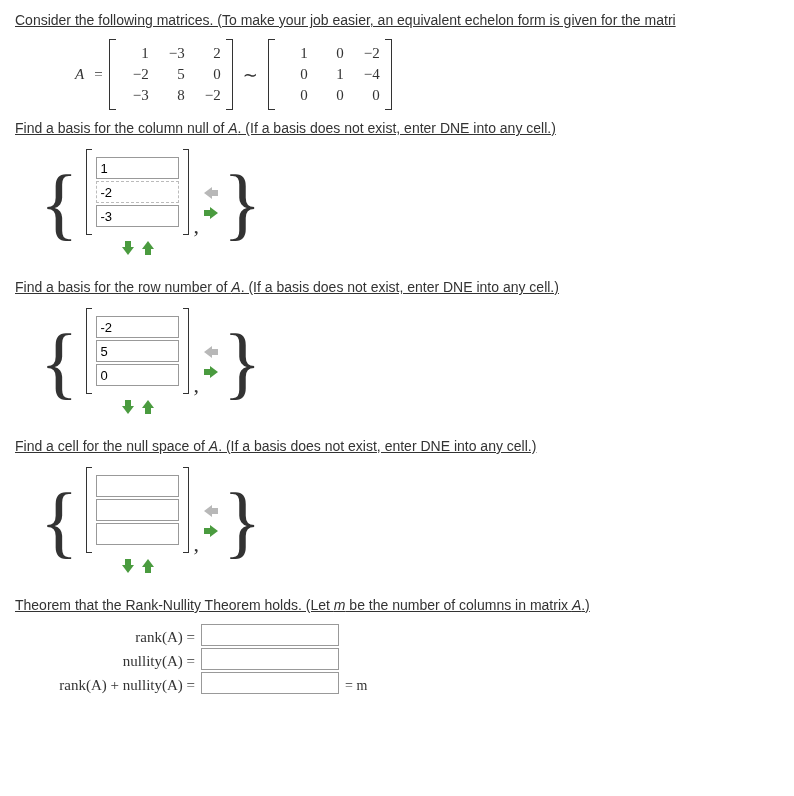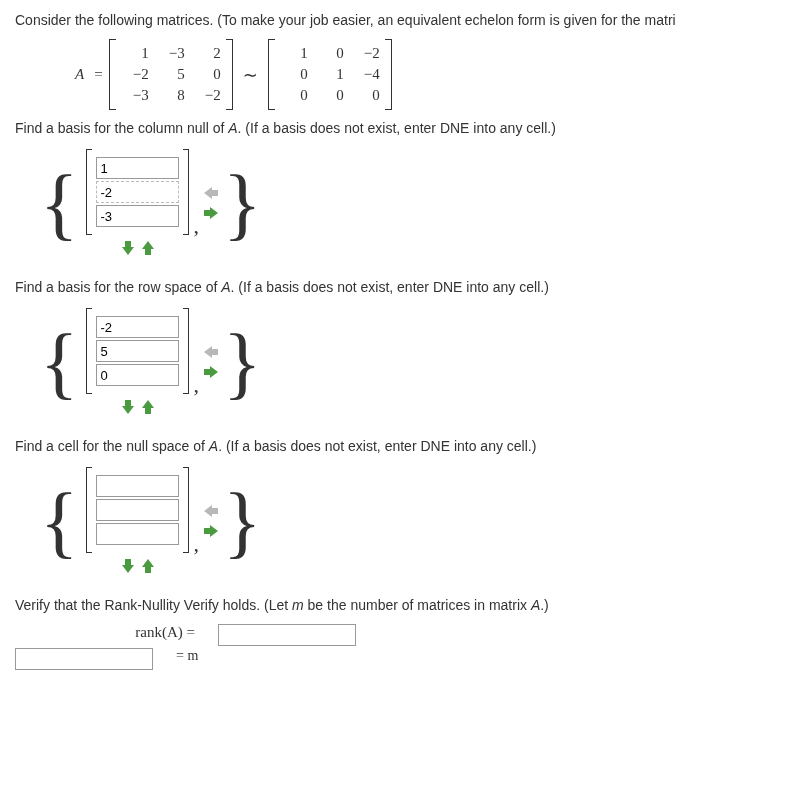--- a/index.html
+++ b/index.html
@@ -7,20 +7,21 @@
       font-size: 14px;
       color: #333;
       margin: 0;
       padding: 10px 15px;
       width: 794px;
       box-sizing: border-box;
     }
     .problem-text {
       margin: 0 0 8px 0;
       line-height: 1.5;
+      text-decoration: underline;
     }
     .italic {
       font-style: italic;
     }
     .matrix-display {
       display: flex;
       align-items: center;
       gap: 6px;
       margin: 8px 0 8px 60px;
       font-family: 'Times New Roman', serif;
@@ -155,23 +156,22 @@
       align-self: flex-end;
       margin-bottom: 18px;
       margin-left: -4px;
       margin-right: 4px;
     }
     .rank-nullity {
       margin-top: 8px;
     }
     .rn-line {
       display: flex;
-      align-items: flex-start;
+      align-items: flex-end;
       margin: 2px 0;
-      gap: 17px;
     }
     .rn-label {
       width: 180px;
       text-align: right;
       margin-right: 6px;
       font-family: 'Times New Roman', serif;
       font-size: 15px;
     }
     .rn-input {
       width: 130px;
@@ -266,21 +266,21 @@
         <svg width="14" height="12" viewBox="0 0 14 12">
             <path d="M14 6 L6 12 L6 9 L0 9 L0 3 L6 3 L6 0 Z"></path>
           </svg>
       </button>
     </div>
     <span class="brace brace-right"></span>
   </div>
 </div>
 
 <p class="problem-text">
-  <span>Find a basis for the row space of </span><span class="italic">A</span><span>. (If a basis does not exist, enter DNE into any cell.)</span>
+  <span>Find a basis for the row number of </span><span class="italic">A</span><span>. (If a basis does not exist, enter DNE into any cell.)</span>
 </p>
 <div class="section">
   <div class="basis-widget">
     <span class="brace brace-left"></span>
     <div class="vector-container">
       <div class="vector-box">
         <input class="vector-input" value="-2" style="">
         <input class="vector-input" value="5" style="">
         <input class="vector-input" value="0" style="">
       </div>
@@ -350,24 +350,29 @@
         <svg width="14" height="12" viewBox="0 0 14 12">
             <path d="M14 6 L6 12 L6 9 L0 9 L0 3 L6 3 L6 0 Z"></path>
           </svg>
       </button>
     </div>
     <span class="brace brace-right"></span>
   </div>
 </div>
 
 <p class="problem-text">
-  <span>Verify that the Rank-Nullity Verify holds. (Let </span><span class="italic">m</span><span> be the number of matrices in matrix </span><span class="italic">A</span><span>.)</span>
+  <span>Theorem that the Rank-Nullity Theorem holds. (Let </span><span class="italic">m</span><span> be the number of columns in matrix </span><span class="italic">A</span><span>.)</span>
 </p>
 <div class="rank-nullity">
   <div class="rn-line">
     <span class="rn-label">rank(A) = </span>
     <input class="rn-input" value="" style="">
   </div>
   <div class="rn-line">
+    <span class="rn-label">nullity(A) = </span>
+    <input class="rn-input" value="" style="">
+  </div>
+  <div class="rn-line">
+    <span class="rn-label">rank(A) + nullity(A) = </span>
     <input class="rn-input" value="" style="">
     <span class="rn-tail"> = m</span>
   </div>
 </div>
 
 </body></html>

